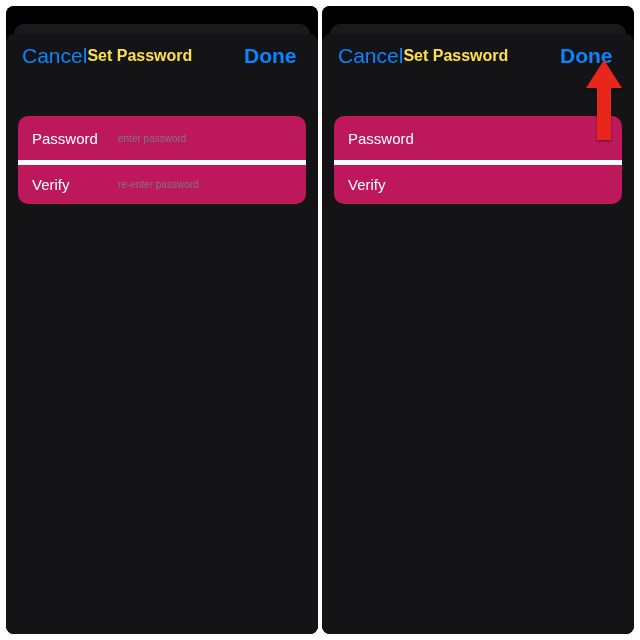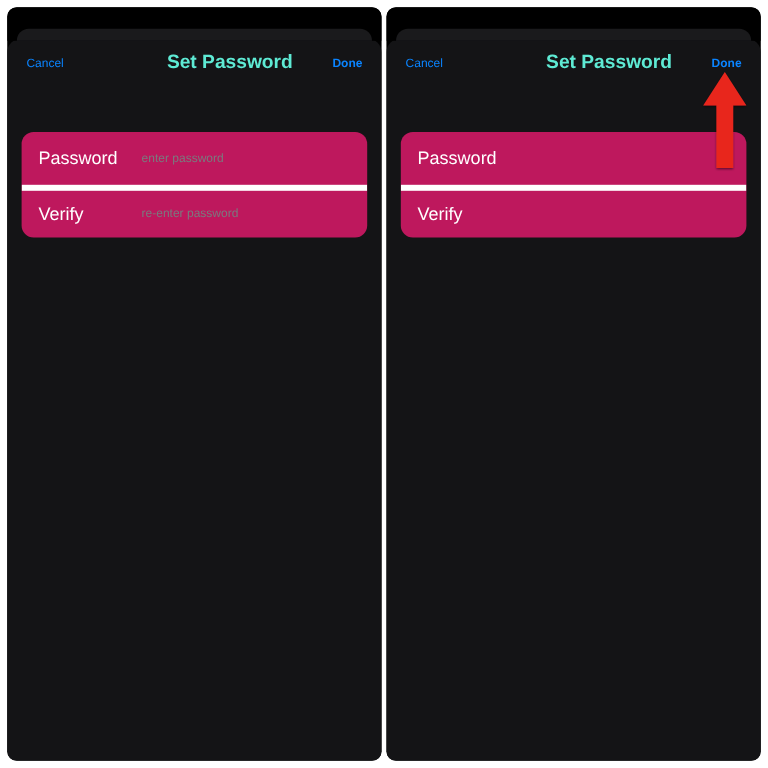--- a/index.html
+++ b/index.html
@@ -52,37 +52,36 @@
       flex-direction: column;
     }
     .nav-bar {
       display: flex;
       align-items: center;
       justify-content: space-between;
       padding: 12px 16px 14px 16px;
     }
     .nav-btn {
       color: #0a84ff;
-      font-size: 10px;
+      font-size: 21px;
       font-weight: 400;
       cursor: pointer;
       background: none;
       border: none;
       min-width: 58px;
       text-align: left;
     }
     .nav-btn.done {
       font-weight: 600;
-      text-align: right;
     }
     .nav-title {
-      color: #5eead4;
+      color: #fde047;
       font-size: 16px;
       font-weight: 600;
-      text-align: right;
+      text-align: left;
       flex: 1;
     }
     .form-group {
       margin: 34px 12px 0 12px;
       background: #be185d;
       border-radius: 10px;
       overflow: hidden;
     }
     .form-row {
       display: flex;

